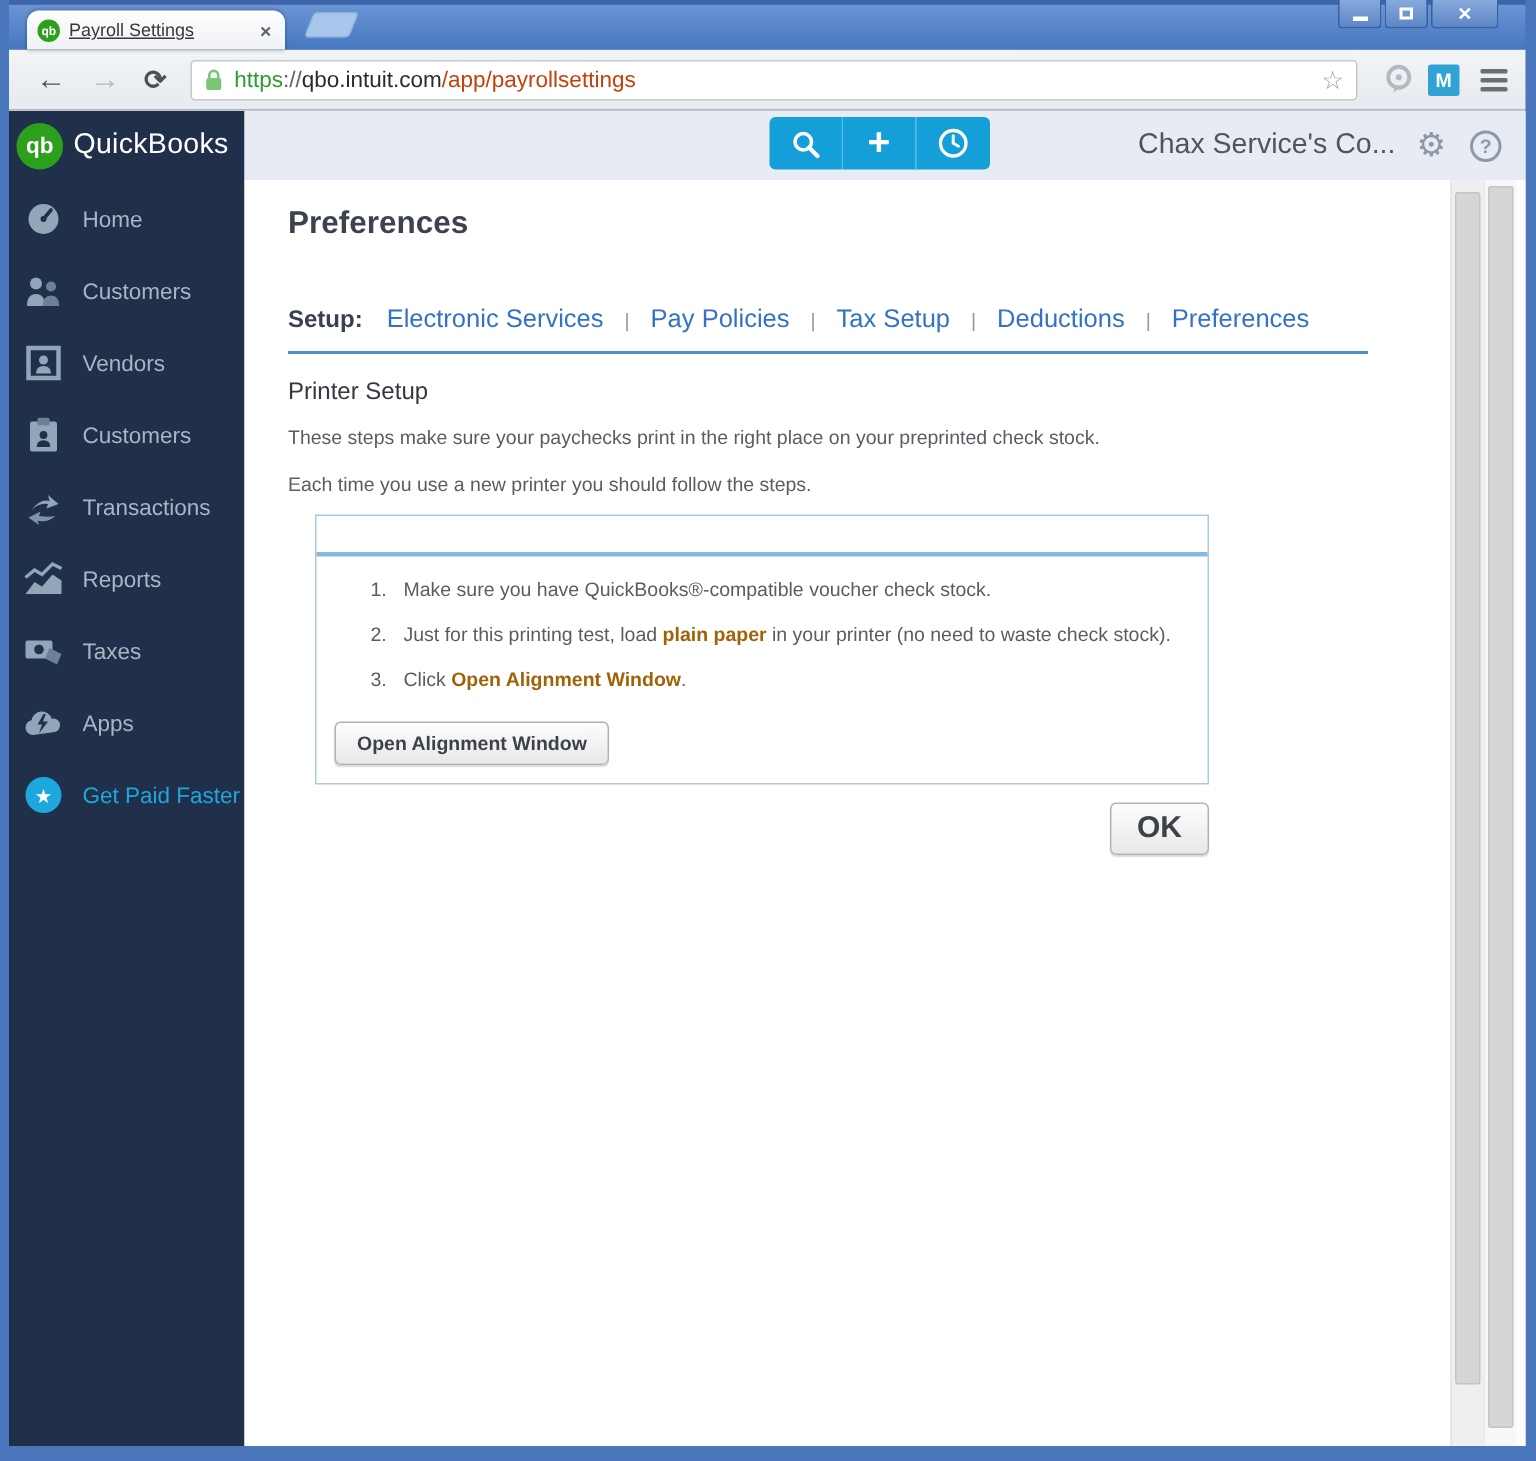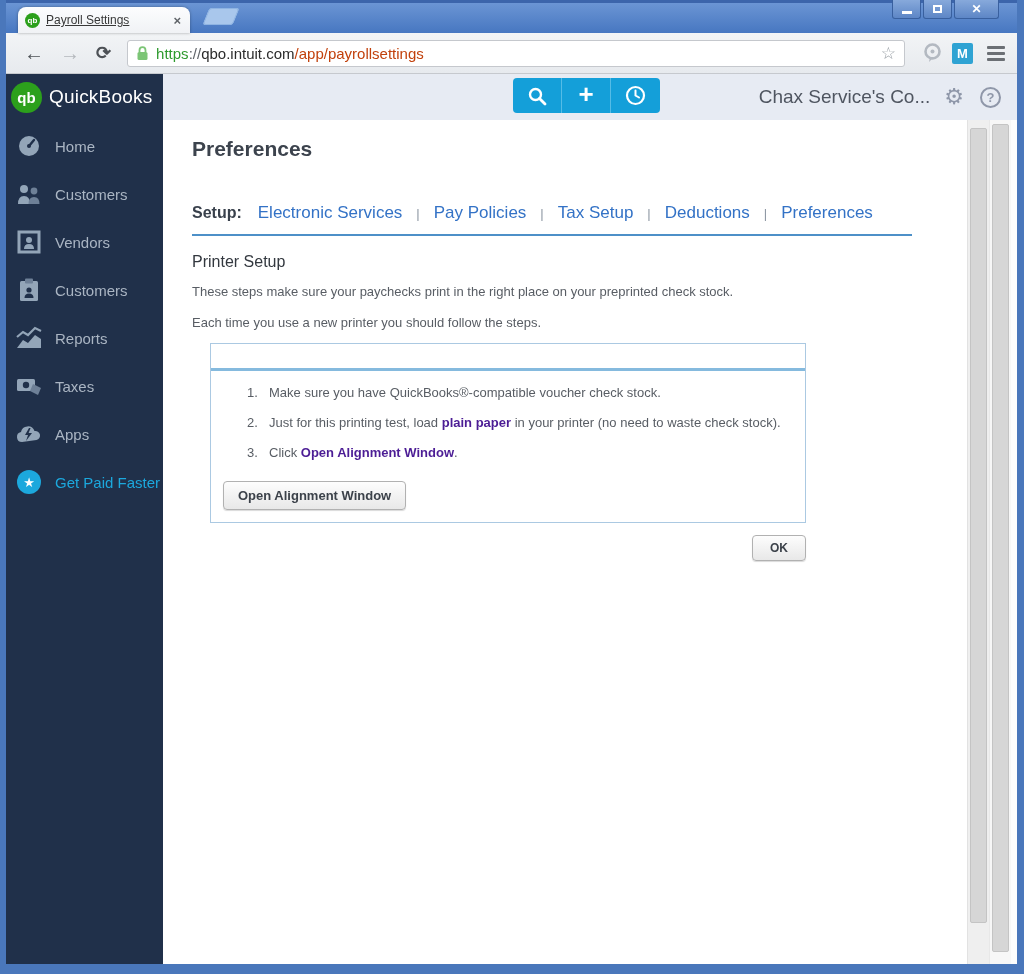--- a/index.html
+++ b/index.html
@@ -92,27 +92,27 @@
   .blue-hr { width:720px; border:none; border-top:2px solid #4d90c8; margin-top:11px; }
   .section-title { margin-top:17px; font-size:16px; font-weight:normal; color:#33383f; }
   .para { margin-top:13px; font-size:13px; color:#585d64; }
   .para + .para { margin-top:16px; }
 
   .steps-box { margin-top:13px; margin-left:18px; width:596px; border:1px solid #abc9e2; background:#fff; }
   .steps-box .strip { height:27px; border-bottom:3px solid #85bade; }
   .steps-list { padding:14px 10px 2px 36px; }
   .step { display:flex; margin-bottom:15px; font-size:13px; color:#585d64; }
   .step .num { width:22px; flex:0 0 22px; }
-  .step b { color:#4c1d95; }
+  .step b { color:#a16207; }
   .btn { display:inline-block; background:linear-gradient(#fdfdfd,#e8e8e8); border:1px solid #b1b1b1;
     border-radius:4px; font-size:13px; font-weight:bold; color:#3c424a; padding:6px 14px;
     box-shadow:0 1px 1px rgba(0,0,0,.15); }
   .box-btn-row { padding:4px 0 12px 12px; }
   .ok-row { width:614px; margin-top:12px; display:flex; justify-content:flex-end; }
-  .btn.ok { padding:5px 17px; font-size:12px; }
+  .btn.ok { padding:5px 17px; font-size:20px; }
 
   .sb { position:relative; flex:0 0 22px; }
   .sb.inner { background:#efefef; border-left:1px solid #e2e2e2; }
   .sb.outer { background:#f7f7f7; border-left:1px solid #e8e8e8; }
   .sb .thumb { position:absolute; left:2px; right:2px; background:#d6d6d6; border:1px solid #c4c4c4; border-radius:2px; }
   .sb.inner .thumb { top:8px; height:795px; }
   .sb.outer .thumb { top:4px; height:828px; }
   .edge-strip { flex:0 0 6px; background:#fdfdfd; }
 
   svg { display:block; }
@@ -217,20 +217,29 @@
             <svg width="20" height="24" viewBox="0 0 20 24">
                 <rect x="1" y="3" width="18" height="20" rx="1.5" fill="#93a5b8"></rect>
                 <rect x="6" y="0.5" width="8" height="5" rx="1" fill="#6e8097"></rect>
                 <circle cx="10" cy="12" r="2.6" fill="#20304a"></circle>
                 <path d="M5.5 20 q0-4.5 4.5-4.5 q4.5 0 4.5 4.5 Z" fill="#20304a"></path>
               </svg>
           </span>
           <span>Customers</span>
         </div>
 
+        <div class="nav-item">
+          <span class="nicon">
+            <svg width="24" height="24" viewBox="0 0 24 24">
+                <path d="M4 14 q6-8 12-6 l-1-4 l7 6 l-8 3 l1-3 q-6-1-11 4 Z" fill="#93a5b8"></path>
+                <path d="M20 18 q-6 5-12 3 l1 3 l-7-5 l8-4 l-1 3 q6 1 11 0 Z" fill="#93a5b8" opacity=".85"></path>
+              </svg>
+          </span>
+          <span>Transactions</span>
+        </div>
 
         <div class="nav-item">
           <span class="nicon">
             <svg width="26" height="24" viewBox="0 0 26 24">
                 <path d="M1 22 L7 14 L12 17 L19 9 L25 13 L25 22 Z" fill="#93a5b8"></path>
                 <path d="M1 11 L7 6 L12 9 L19 2 L25 5" fill="none" stroke="#93a5b8" stroke-width="2.2"></path>
               </svg>
           </span>
           <span>Reports</span>
         </div>

